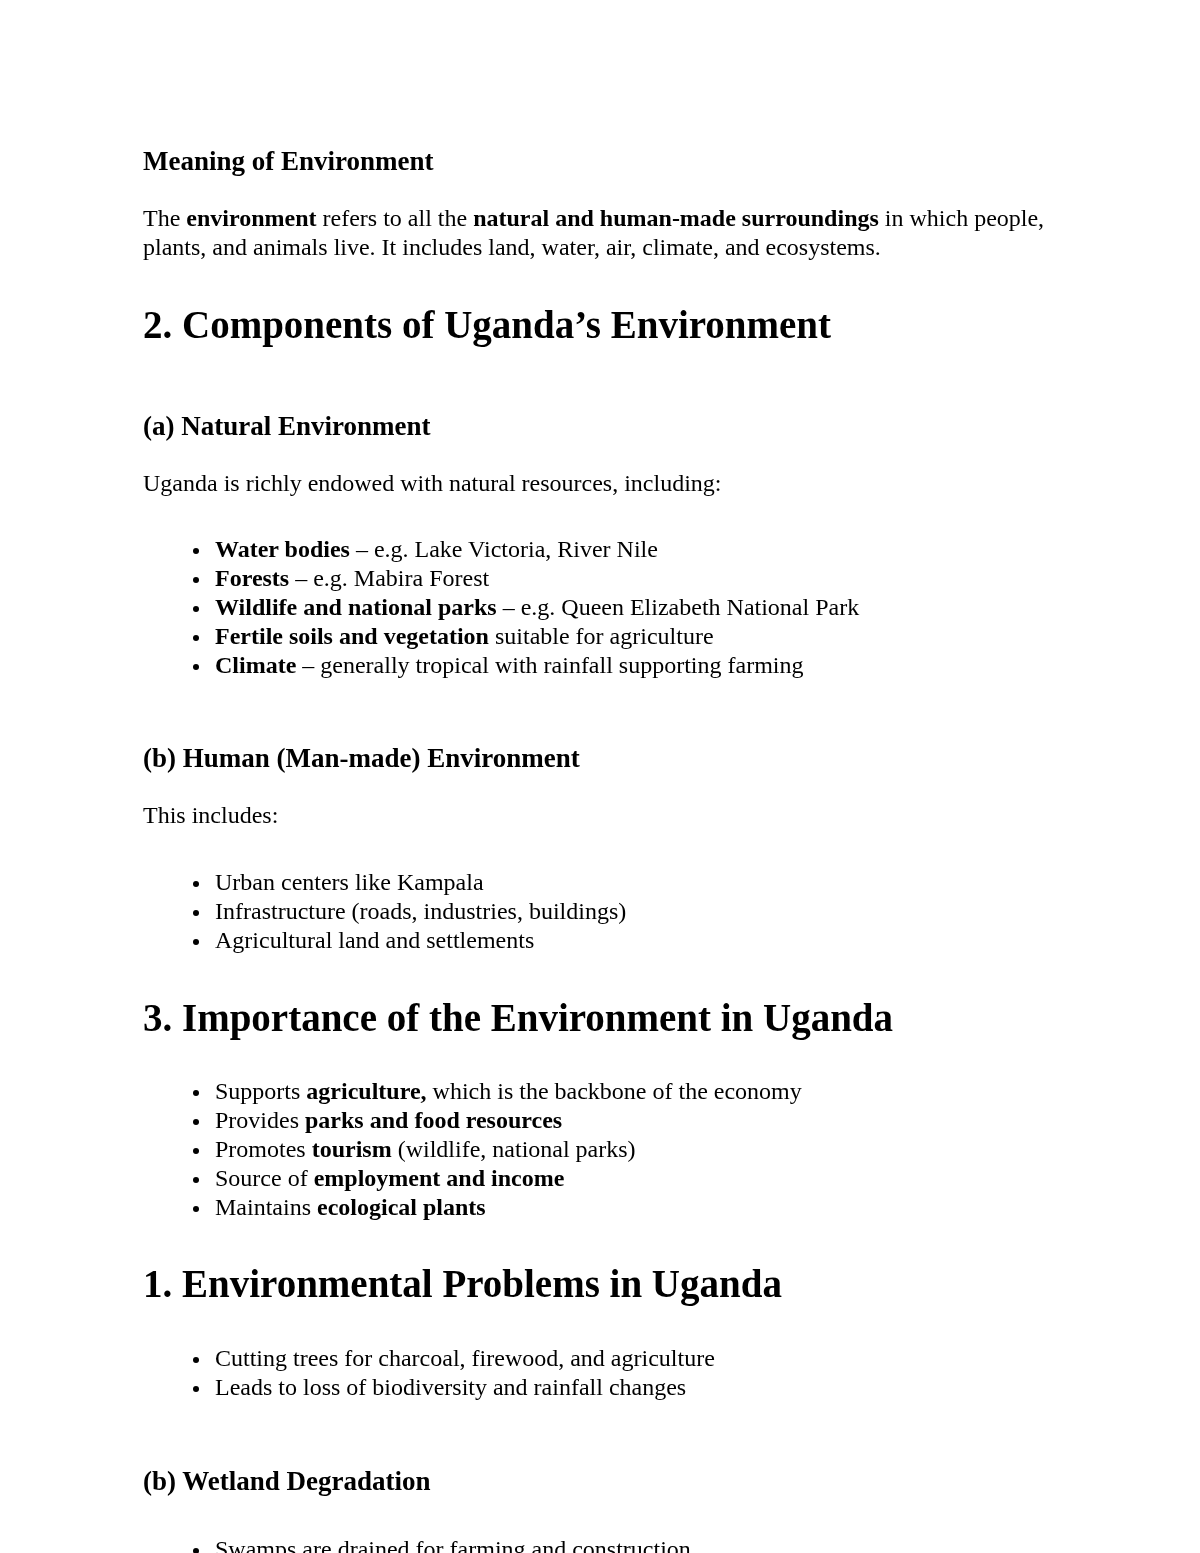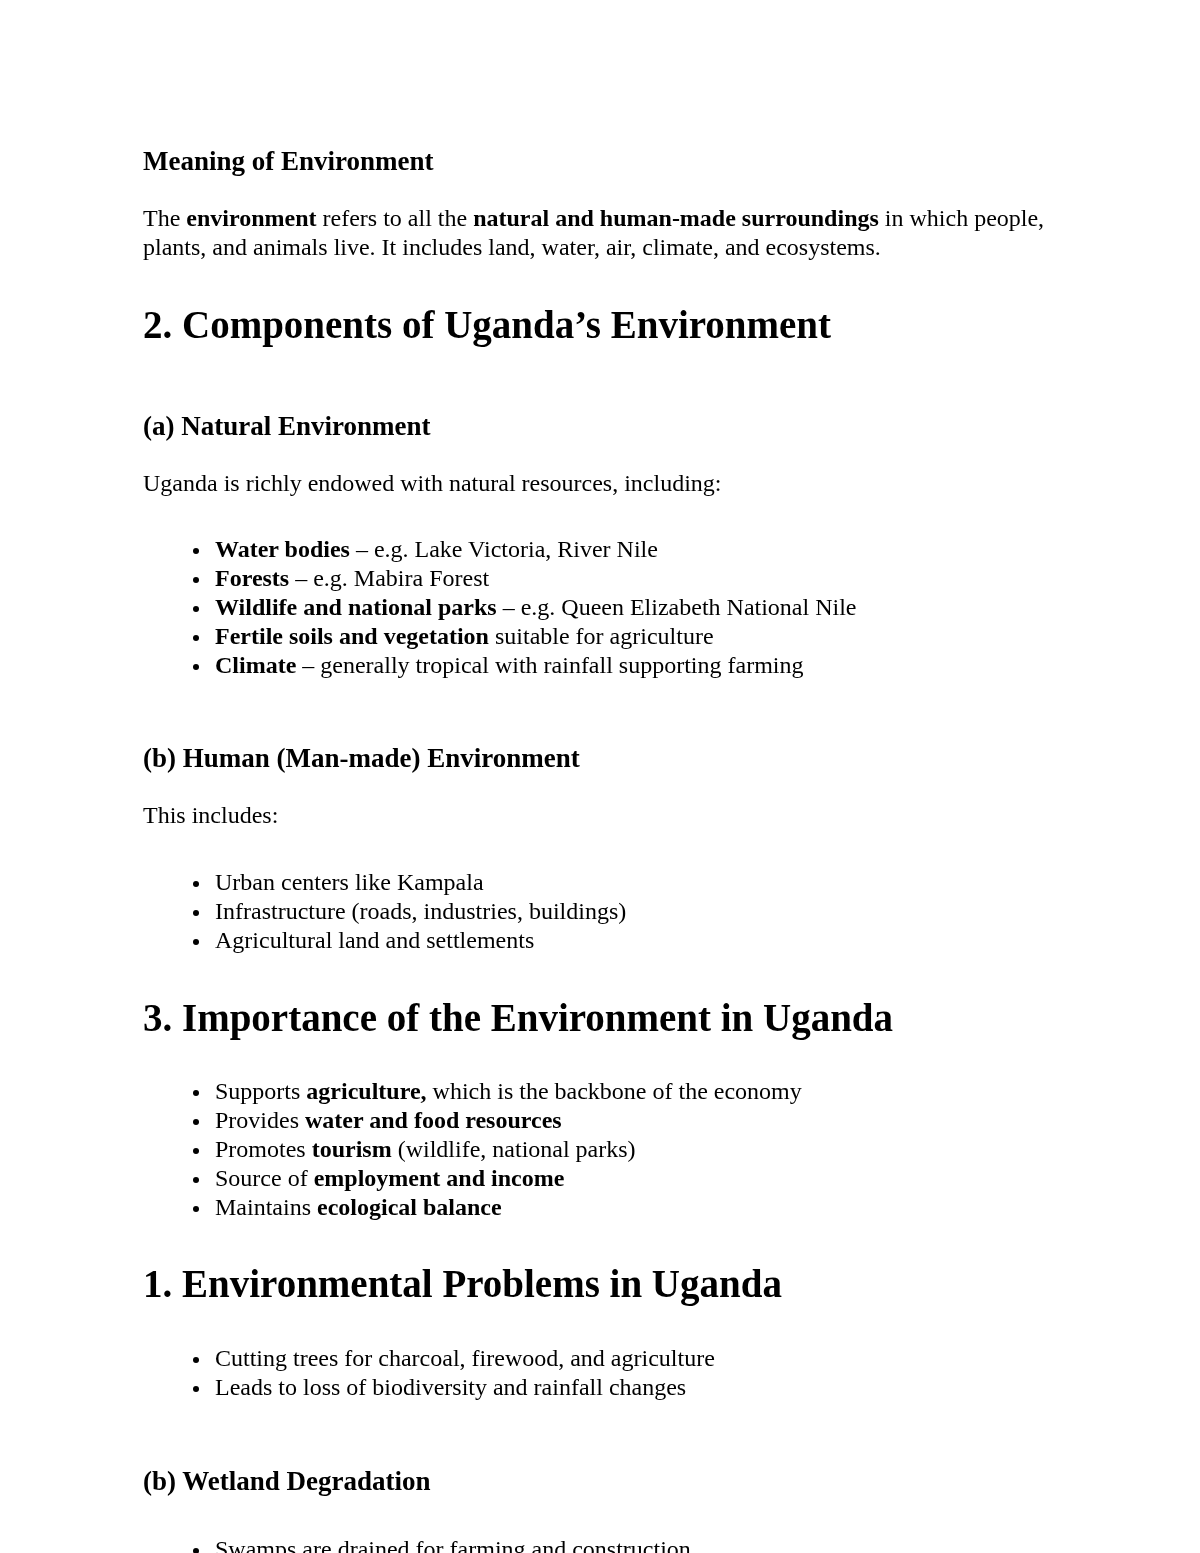--- a/index.html
+++ b/index.html
@@ -56,38 +56,38 @@
 <div class="page">
   <div class="doc">
       <h3><span class="b">Meaning of Environment</span></h3>
       <p><span class="">The </span><span class="b">environment</span><span class=""> refers to all the </span><span class="b">natural and human-made surroundings</span><span class=""> in which people, plants, and animals live. It includes land, water, air, climate, and ecosystems.</span></p>
       <h2><span class="b">2. Components of Uganda’s Environment</span></h2>
       <h3><span class="b">(a) Natural Environment</span></h3>
       <p><span class="">Uganda is richly endowed with natural resources, including:</span></p>
       <ul>
         <li><span class="b">Water bodies</span><span class=""> – e.g. Lake Victoria, River Nile</span></li>
         <li><span class="b">Forests</span><span class=""> – e.g. Mabira Forest</span></li>
-        <li><span class="b">Wildlife and national parks</span><span class=""> – e.g. Queen Elizabeth National Nile</span></li>
+        <li><span class="b">Wildlife and national parks</span><span class=""> – e.g. Queen Elizabeth National Park</span></li>
         <li><span class="b">Fertile soils and vegetation</span><span class=""> suitable for agriculture</span></li>
         <li><span class="b">Climate</span><span class=""> – generally tropical with rainfall supporting farming</span></li>
       </ul>
       <h3><span class="b">(b) Human (Man-made) Environment</span></h3>
       <p><span class="">This includes:</span></p>
       <ul>
         <li><span class="">Urban centers like Kampala</span></li>
         <li><span class="">Infrastructure (roads, industries, buildings)</span></li>
         <li><span class="">Agricultural land and settlements</span></li>
       </ul>
       <h2><span class="b">3. Importance of the Environment in Uganda</span></h2>
       <ul>
         <li><span class="">Supports </span><span class="b">agriculture,</span><span class=""> which is the backbone of the economy</span></li>
-        <li><span class="">Provides </span><span class="b">water and food resources</span></li>
+        <li><span class="">Provides </span><span class="b">parks and food resources</span></li>
         <li><span class="">Promotes </span><span class="b">tourism</span><span class=""> (wildlife, national parks)</span></li>
         <li><span class="">Source of </span><span class="b">employment and income</span></li>
-        <li><span class="">Maintains </span><span class="b">ecological balance</span></li>
+        <li><span class="">Maintains </span><span class="b">ecological plants</span></li>
       </ul>
       <h2><span class="b">1. Environmental Problems in Uganda</span></h2>
       <ul>
         <li><span class="">Cutting trees for charcoal, firewood, and agriculture</span></li>
         <li><span class="">Leads to loss of biodiversity and rainfall changes</span></li>
       </ul>
       <h3><span class="b">(b) Wetland Degradation</span></h3>
       <ul>
         <li><span class="">Swamps are drained for farming and construction</span></li>
         <li><span class="">Affects water filtration and flood wildlife</span></li>

